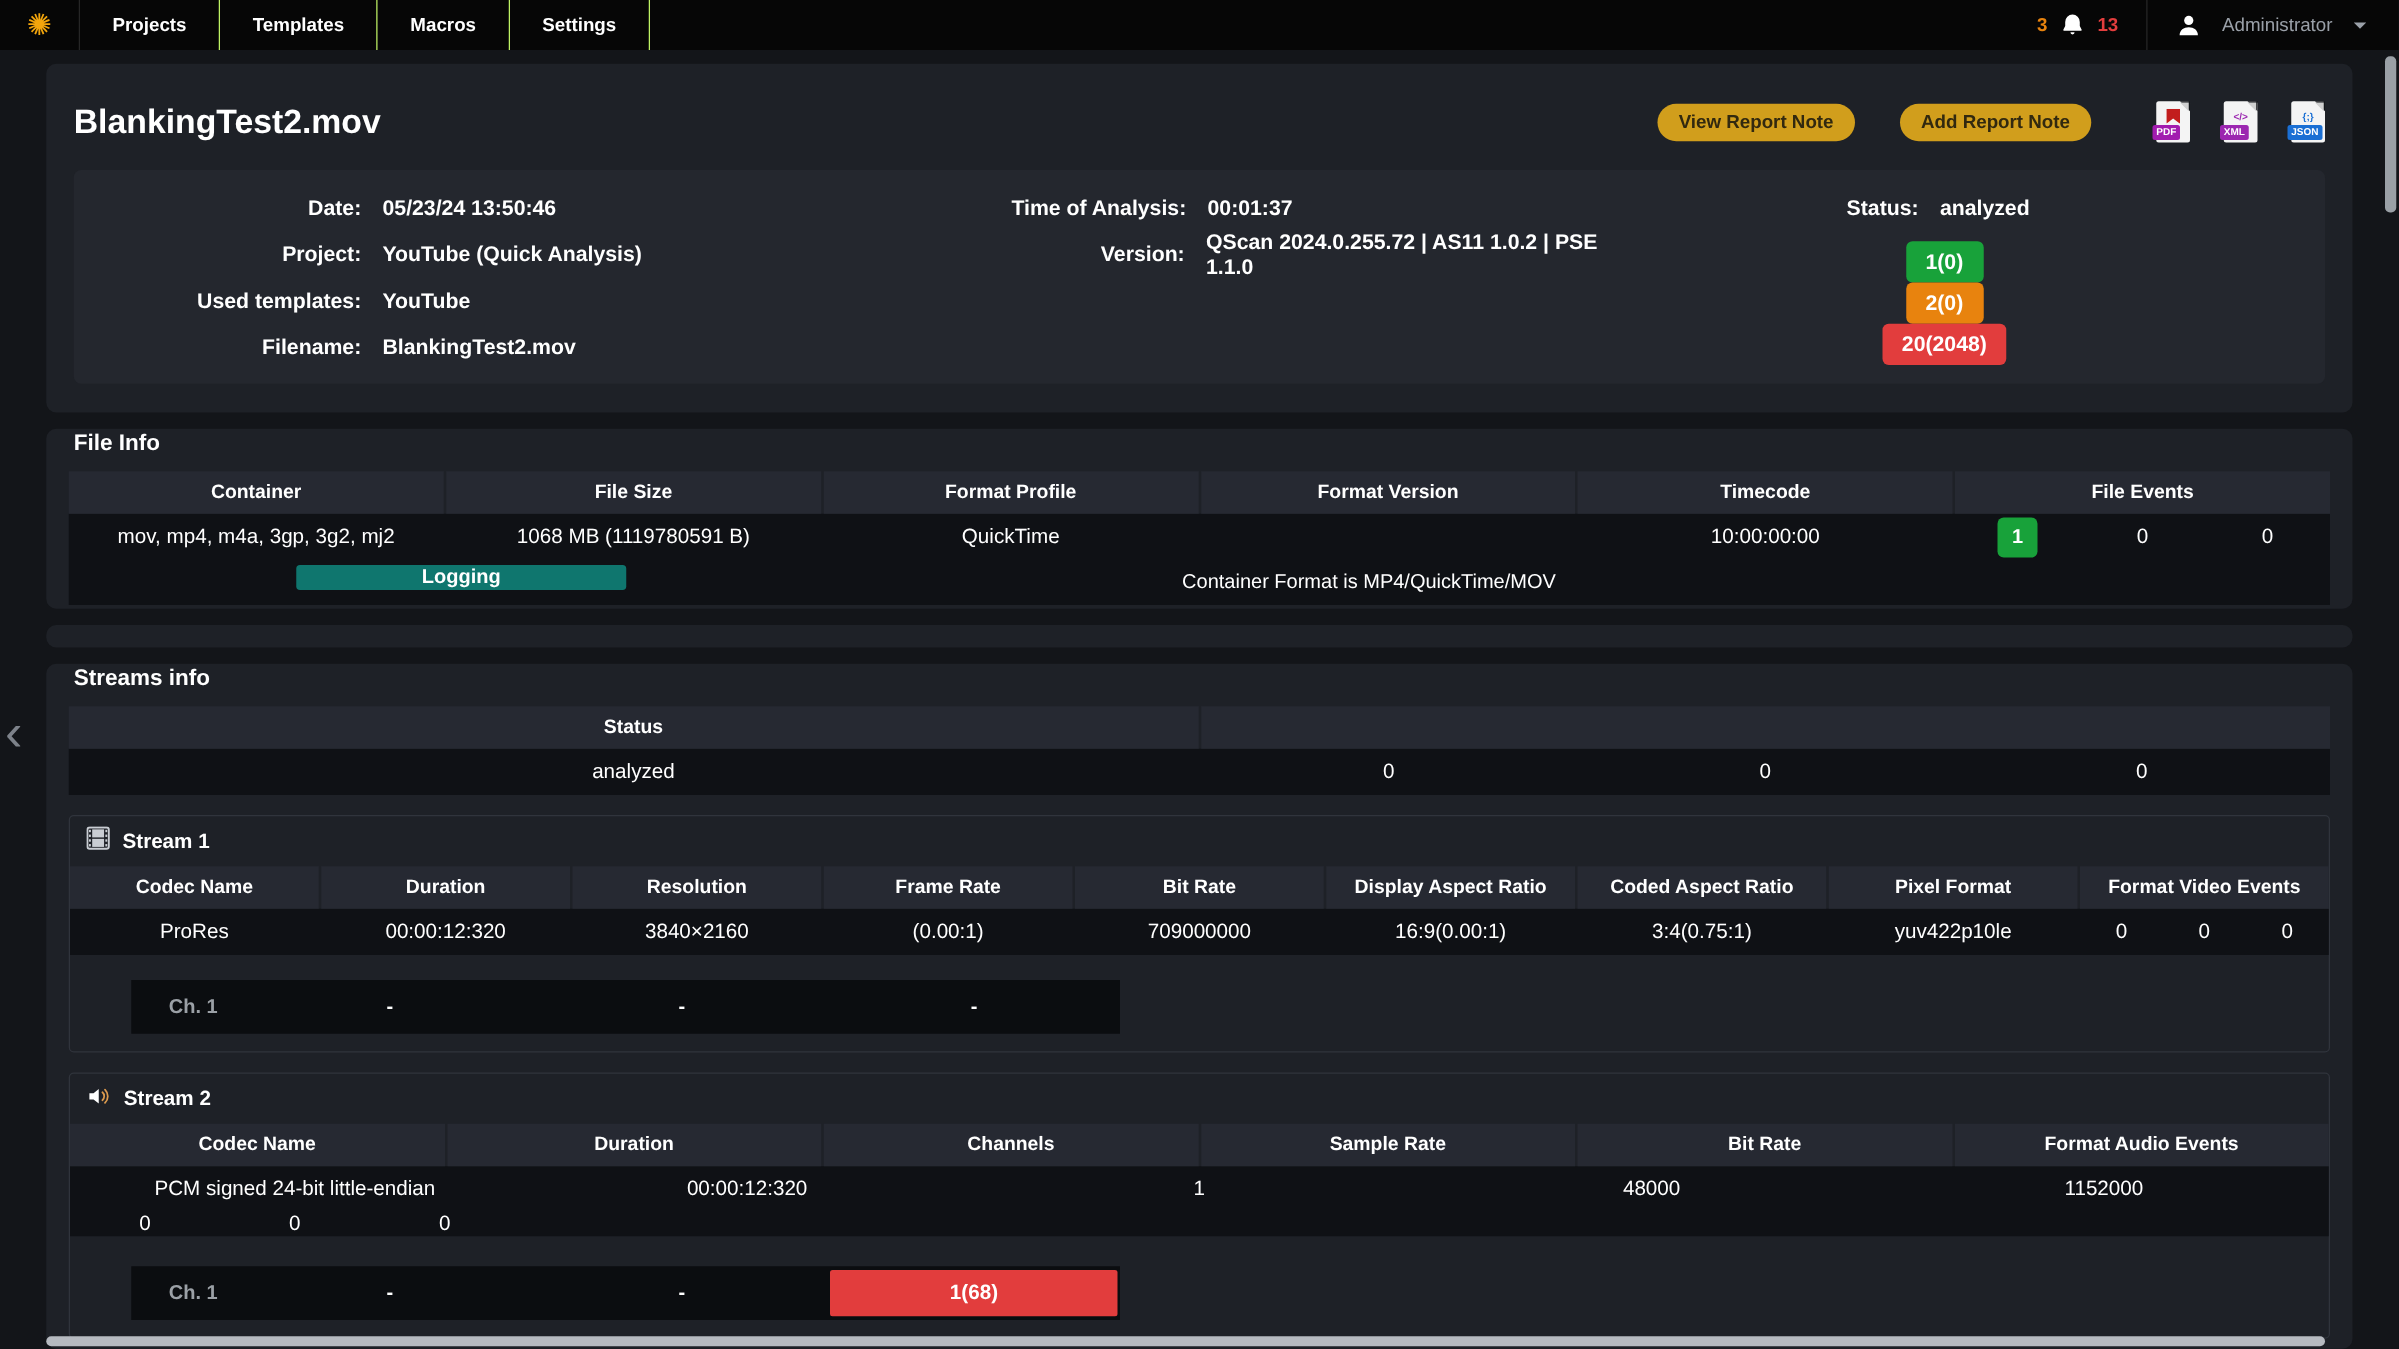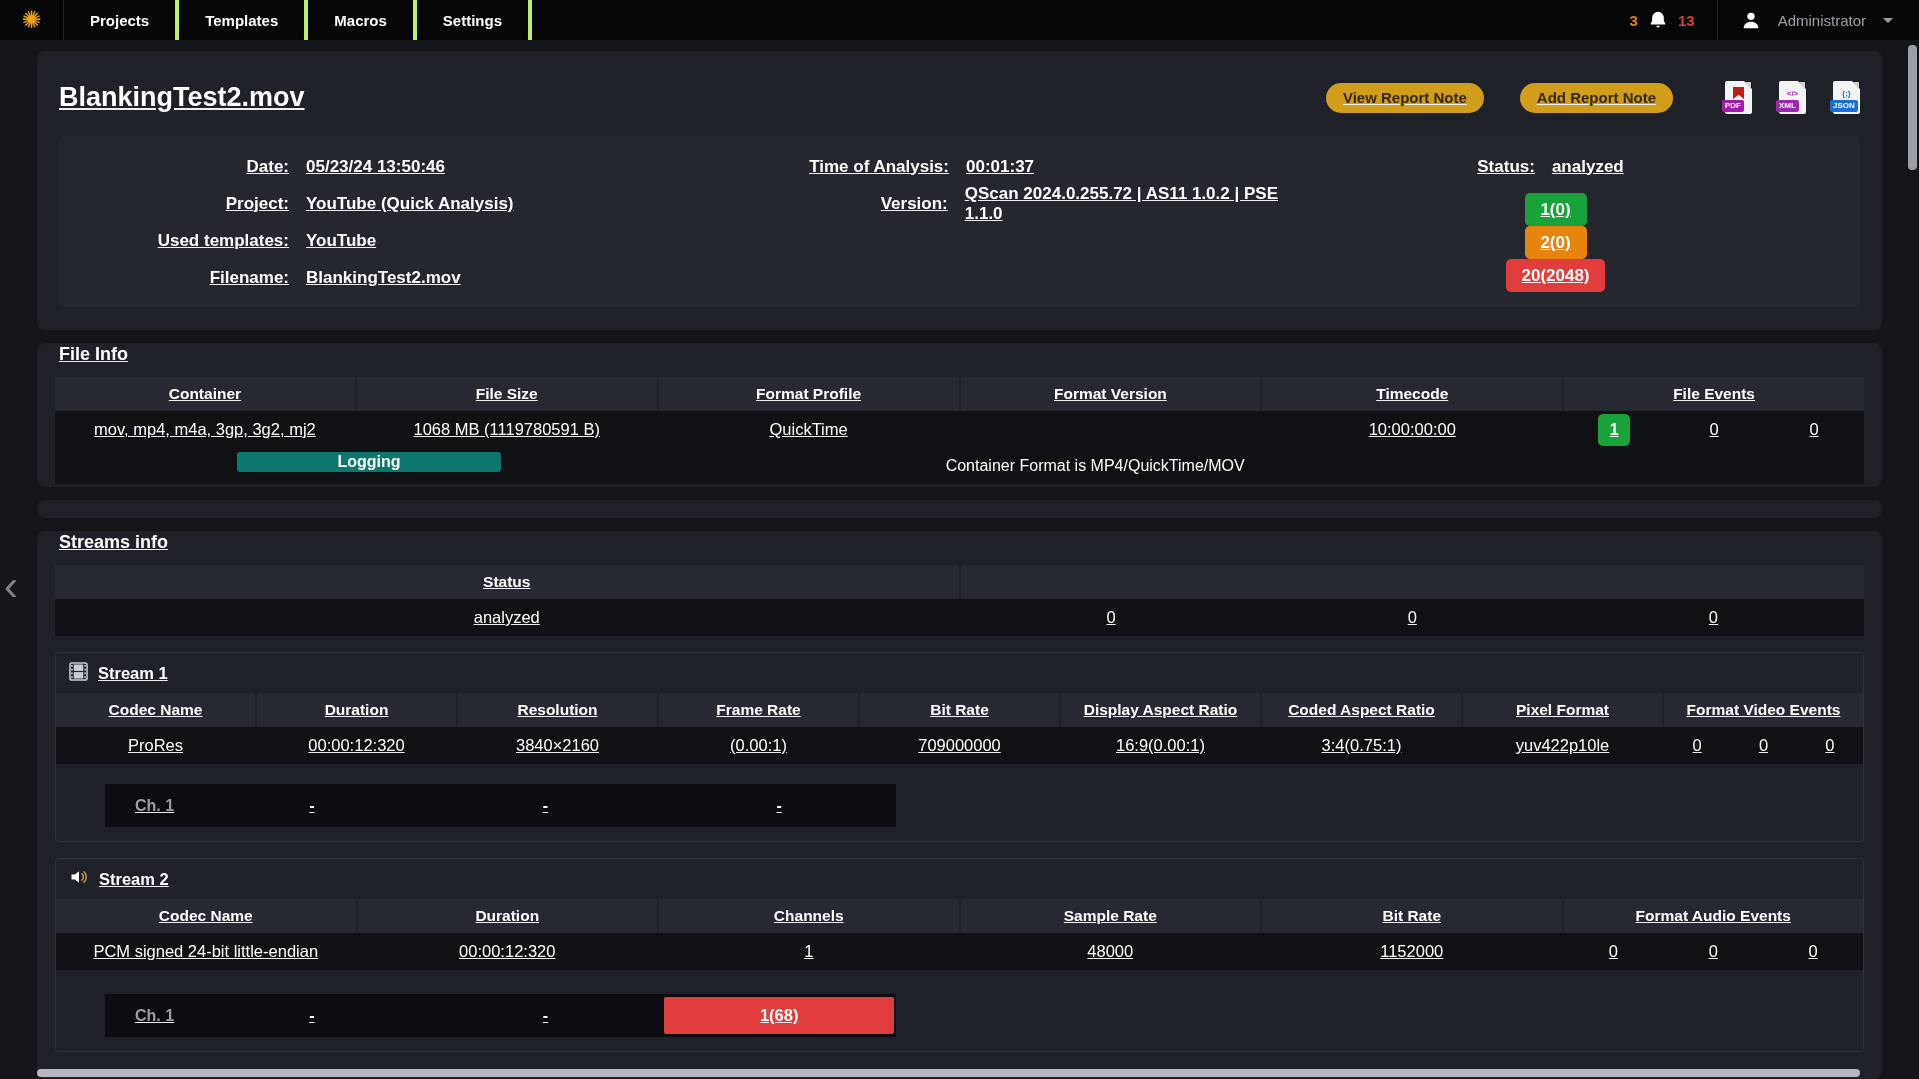--- a/index.html
+++ b/index.html
@@ -4,34 +4,34 @@
 <style>
   * { margin:0; padding:0; box-sizing:border-box; }
   html,body { width:1919px; height:1079px; overflow:hidden; background:#131519;
               font-family:"Liberation Sans", sans-serif; color:#eceef1; }
 
   
   .navbar { height:40px; background:#060606; display:flex; align-items:stretch; }
   .nav-logo { width:64px; display:flex; align-items:center; justify-content:center;
               color:#f2a50c; font-size:24px; border-right:1px solid #262626; cursor:pointer; }
   .nav-item { display:flex; align-items:center; padding:0 26px; font-size:15px; font-weight:700;
-              color:#fff; border-right:4px solid #bef264; cursor:pointer; }
+              color:#fff; border-right:1px solid #bef264; cursor:pointer; }
   .nav-right { margin-left:auto; display:flex; align-items:center; gap:10px; padding-right:26px; }
   .alert-num { font-size:15px; font-weight:700; }
   .alert-orange { color:#e8830e; }
   .alert-red { color:#e23d3d; }
   .nav-sep { width:1px; height:40px; background:#262626; margin:0 12px; }
   .user-name { color:#9aa0a8; font-size:15px; margin-left:6px; }
   .caret-down { width:0; height:0; border-left:5px solid transparent; border-right:5px solid transparent;
                 border-top:5px solid #9aa0a8; margin-left:7px; }
   .icon-btn { display:flex; align-items:center; cursor:pointer; }
 
   
   .page { position:absolute; top:40px; left:0; right:0; bottom:0;
-          padding:11px 37px 0 37px; display:flex; flex-direction:column; gap:13px;text-decoration:underline; }
+          padding:11px 37px 0 37px; display:flex; flex-direction:column; gap:13px; }
   .card { background:#1e2127; border-radius:8px; }
 
   .back-chevron { position:absolute; left:4px; top:565px; font-size:42px; color:#7d828a;
                   line-height:1; cursor:pointer; user-select:none; }
 
   
   .card-head { height:279px; padding:0 22px; }
   .title-row { display:flex; align-items:center; padding-top:30px; }
   .page-title { font-size:27px; font-weight:700; color:#fff; }
   .title-actions { margin-left:auto; display:flex; align-items:center; gap:36px; }
@@ -334,21 +334,21 @@
         <span>Stream 2</span>
       </div>
       <div class="thead" style="grid-template-columns:repeat(6,1fr);">
         <div class="th">Codec Name</div>
         <div class="th">Duration</div>
         <div class="th">Channels</div>
         <div class="th">Sample Rate</div>
         <div class="th">Bit Rate</div>
         <div class="th">Format Audio Events</div>
       </div>
-      <div class="trow" style="grid-template-columns:repeat(6,1fr);">
+      <div class="trow" style="grid-template-columns:repeat(5,1fr);">
         <div class="td">PCM signed 24-bit little-endian</div>
         <div class="td">00:00:12:320</div>
         <div class="td">1</div>
         <div class="td">48000</div>
         <div class="td">1152000</div>
         <div class="td events3">
           <span>0</span>
           <span>0</span>
           <span>0</span>
         </div>

